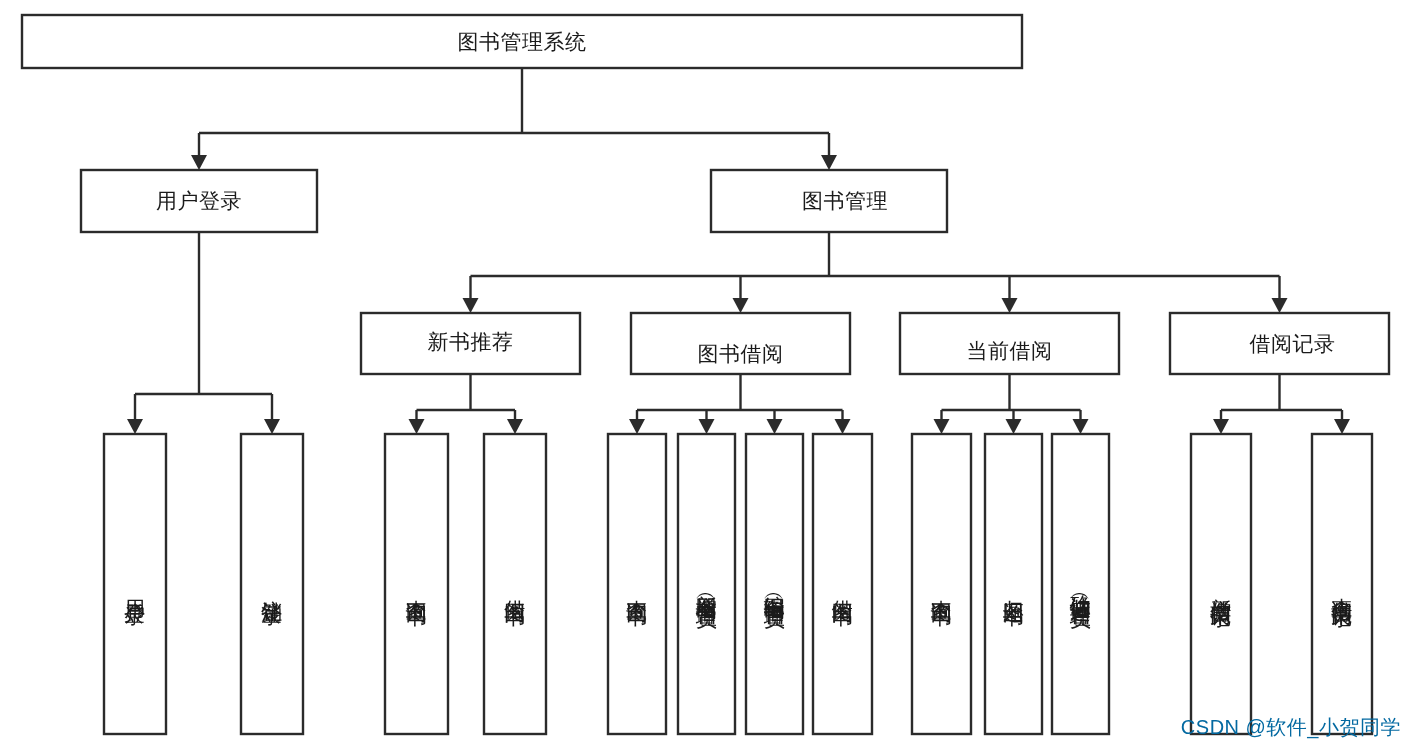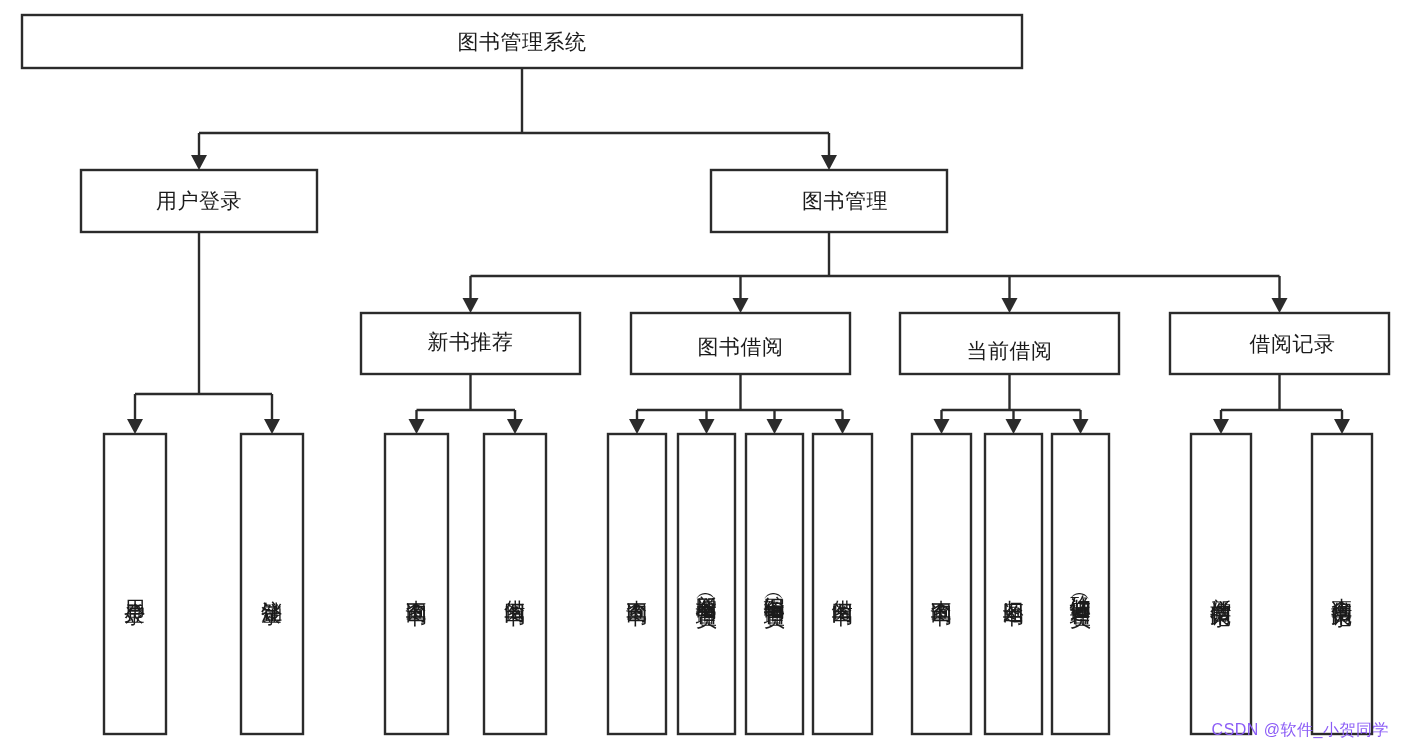--- a/index.html
+++ b/index.html
@@ -59,24 +59,24 @@
   .node-label.vertical {
     writing-mode: vertical-rl;
     text-orientation: upright;
     font-size: 21px;
     line-height: 1.22;
     letter-spacing: 2px;
     padding-top: 6px;
   }
   .watermark {
     position: absolute;
-    right: 16px;
+    right: 4px;
     bottom: 6px;
-    font-size: 16px;
-    color: #8b5cf6;
+    font-size: 20px;
+    color: #0369a1;
     font-family: "Liberation Sans", sans-serif;
     white-space: nowrap;
     letter-spacing: 0.5px;
   }
 </style>
 </head>
 <body>
 
 <div id="diagram-root">
 
@@ -162,21 +162,21 @@
         <rect x="1191" y="434" width="60" height="300" class="node-box"></rect>
         <rect x="1312" y="434" width="60" height="300" class="node-box"></rect>
       </g>
   </svg>
 
   <div id="labels-layer">
       <div class="node-label horizontal" style="left: 22px; top: 15px; width: 1000px; height: 53px;">图书管理系统</div>
       <div class="node-label horizontal" style="left: 81px; top: 170px; width: 236px; height: 62px;">用户登录</div>
       <div class="node-label horizontal" style="left: 711px; top: 170px; width: 256px; height: 62px; padding-left: 12px;">图书管理</div>
       <div class="node-label horizontal" style="left: 361px; top: 313px; width: 219px; height: 58px;">新书推荐</div>
-      <div class="node-label horizontal" style="left: 631px; top: 316px; width: 219px; height: 61px;">图书借阅</div>
+      <div class="node-label horizontal" style="left: 631px; top: 323px; width: 219px; height: 61px;">图书借阅</div>
       <div class="node-label horizontal" style="left: 900px; top: 313px; width: 219px; height: 76px;">当前借阅</div>
       <div class="node-label horizontal" style="left: 1170px; top: 313px; width: 245px; height: 61px;">借阅记录</div>
       <div class="node-label vertical" style="left: 104px; top: 434px; width: 62px; height: 300px;">用户登录</div>
       <div class="node-label vertical" style="left: 241px; top: 434px; width: 62px; height: 300px;">注销登录</div>
       <div class="node-label vertical" style="left: 385px; top: 434px; width: 63px; height: 300px;">查询图书</div>
       <div class="node-label vertical" style="left: 484px; top: 434px; width: 62px; height: 300px;">借阅图书</div>
       <div class="node-label vertical" style="left: 608px; top: 434px; width: 58px; height: 300px;">查询图书</div>
       <div class="node-label vertical" style="left: 678px; top: 434px; width: 57px; height: 300px;">新增图书（管理员）</div>
       <div class="node-label vertical" style="left: 746px; top: 434px; width: 57px; height: 300px;">编辑图书（管理员）</div>
       <div class="node-label vertical" style="left: 813px; top: 434px; width: 59px; height: 300px;">借阅图书</div>

